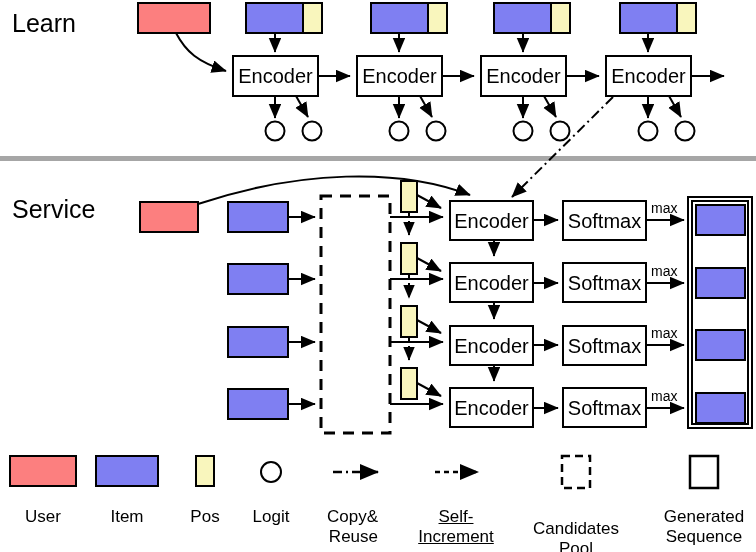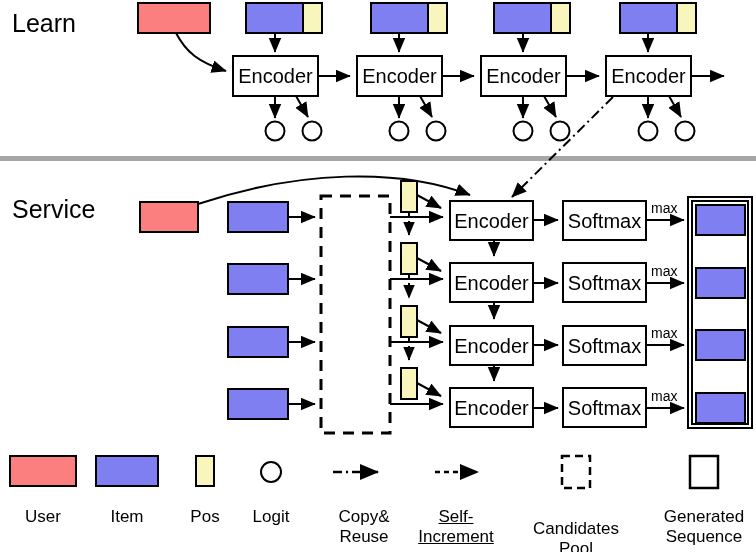--- a/index.html
+++ b/index.html
@@ -226,21 +226,21 @@
 
   <div class="lbl max-label" style="left:651px; top:201px;">max</div>
   <div class="lbl max-label" style="left:651px; top:264px;">max</div>
   <div class="lbl max-label" style="left:651px; top:326px;">max</div>
   <div class="lbl max-label" style="left:651px; top:389px;">max</div>
 
   <div class="lbl legend-label" style="left:3px; top:507px; width:80px;">User</div>
   <div class="lbl legend-label" style="left:87px; top:507px; width:80px;">Item</div>
   <div class="lbl legend-label" style="left:165px; top:507px; width:80px;">Pos</div>
   <div class="lbl legend-label" style="left:231px; top:507px; width:80px;">Logit</div>
-  <div class="lbl legend-label" style="left:324px; top:507px; width:80px;">Copy&amp;
+  <div class="lbl legend-label" style="left:298px; top:507px; width:80px;text-align:right;">Copy&amp;
 Reuse</div>
   <div class="lbl legend-label" style="left:406px; top:507px; width:100px;text-decoration:underline;">Self-
 Increment</div>
   <div class="lbl legend-label" style="left:516px; top:507px; width:120px;margin-top:12px;">Candidates
 Pool</div>
   <div class="lbl legend-label" style="left:644px; top:507px; width:120px;">Generated
 Sequence</div>
 
 </div>
 

